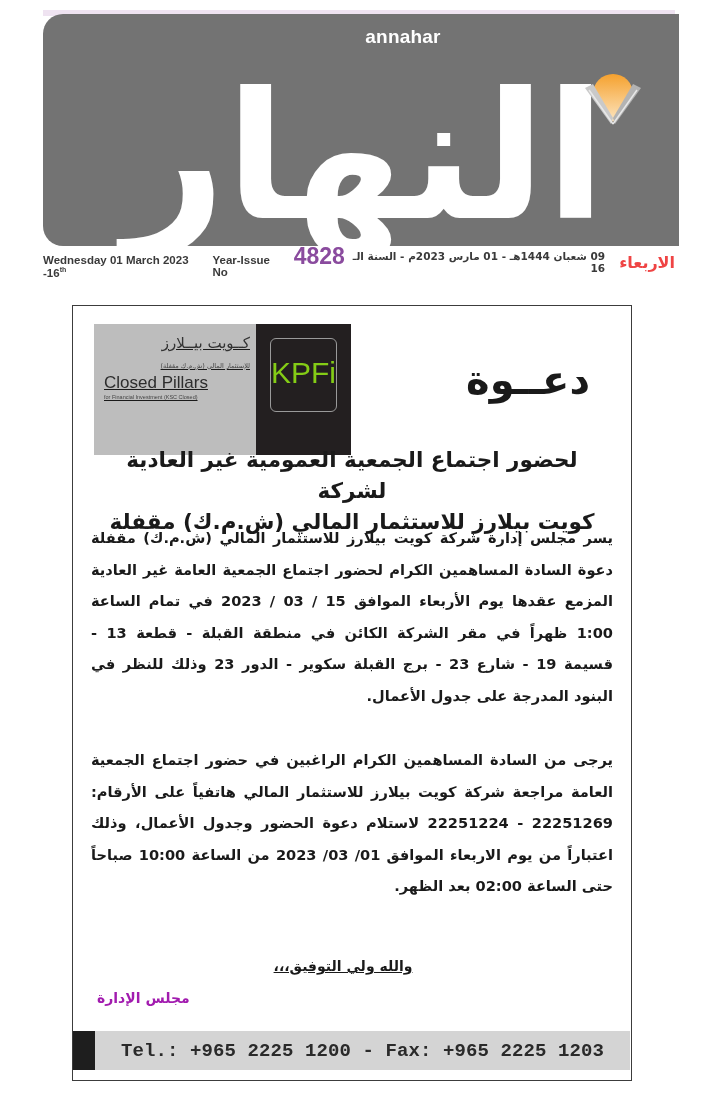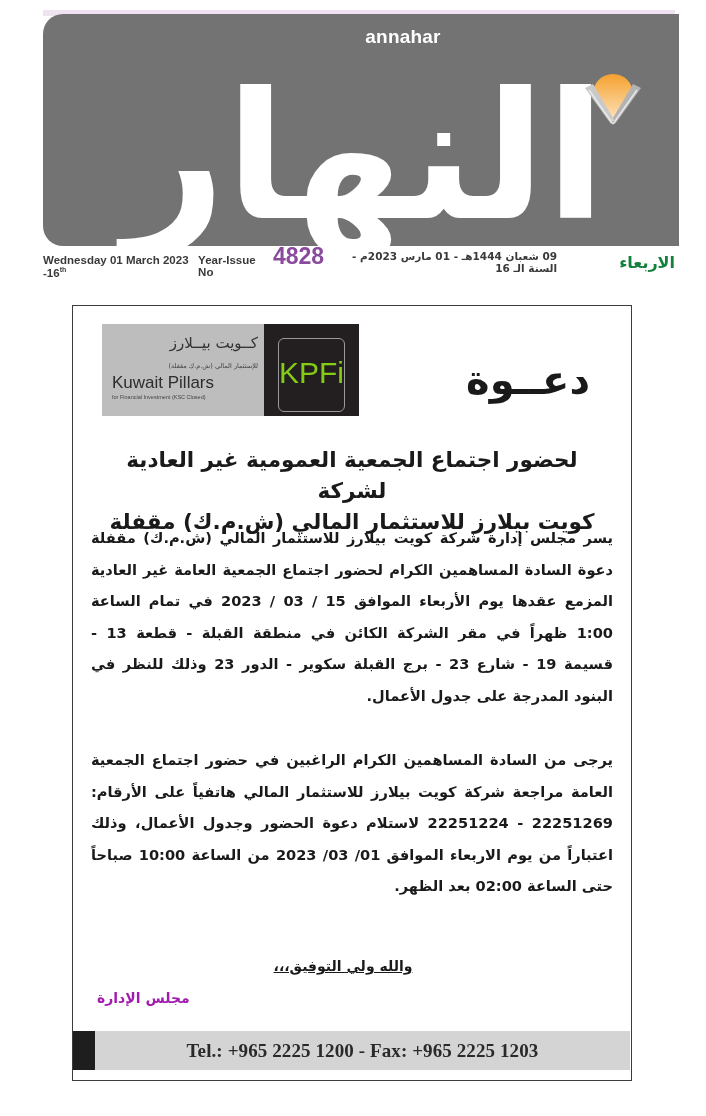--- a/index.html
+++ b/index.html
@@ -44,32 +44,33 @@
     .dateline .en sup { font-size: 7px; }
     .dateline .issue {
       font-family: "Liberation Sans", sans-serif; font-weight: bold; font-size: 23px;
       color: #8a4b9e; margin-left: 4px; line-height: 22px;
     }
     .dateline .ar {
       direction: rtl; display: flex; align-items: center; gap: 14px;
       font-weight: bold; font-size: 10.5px; color: #3a3a3a;
     }
     .dateline .ar .day {
-      font-size: 16px; color: #15803d; margin-left: 48px;
+      font-size: 16px; color: #ef4444;
     }
 
     
     .ad-box {
       position: absolute; left: 72px; top: 305px; width: 560px; height: 776px;
       border: 1.5px solid #3c3c3c; background: #fff;
     }
 
     .logo-block {
-      position: absolute; left: 29px; top: 18px; width: 257px; height: 92px;
+      position: absolute; left: 21px; top: 18px; width: 257px; height: 131px;
       display: flex;
+      text-decoration: underline;
     }
     .logo-grey {
       width: 162px; height: 100%; background: #bdbdbd; padding: 10px 6px 0 10px;
       display: flex; flex-direction: column; align-items: flex-start;
     }
     .logo-grey .ar-name {
       direction: rtl; font-size: 15px; color: #333; align-self: stretch; text-align: right;
       letter-spacing: 1px; line-height: 18px;
     }
     .logo-grey .ar-sub {
@@ -127,21 +128,21 @@
 
     .contact-bar {
       position: absolute; left: 0px; top: 725px; width: 557px; height: 39px;
       background: #d4d4d4; display: flex; align-items: center;
     }
     .contact-bar .black-tab {
       width: 22px; height: 100%; background: #1e1e1e;
     }
     .contact-bar .text {
       flex: 1; text-align: center;
-      font-family: Liberation Serif, serif; font-weight: bold; font-size: 19px;
+      font-family: Liberation Mono, monospace; font-weight: bold; font-size: 19px;
       color: #2a2a2a; letter-spacing: 0.1px;
     }
   </style>
 </head>
 <body>
 
 <div class="top-strip"></div>
 <div class="masthead">
   <div class="arabic-logo">النهار</div>
   <div class="latin">annahar</div>
@@ -171,21 +172,21 @@
     <span>09 شعبان 1444هـ - 01 مارس 2023م - السنة الـ 16</span>
   </div>
 </div>
 
 <div class="ad-box">
 
   <div class="logo-block">
     <div class="logo-grey">
       <div class="ar-name">كــويت بيــلارز</div>
       <div class="ar-sub">للإستثمار المالي (ش.م.ك مقفلة)</div>
-      <div class="en-name">Kuwait Pillars</div>
+      <div class="en-name">Closed Pillars</div>
       <div class="en-sub">for Financial Investment (KSC Closed)</div>
     </div>
     <div class="logo-black">
       <div class="frame"></div>
       <div class="mark">KPFi</div>
     </div>
   </div>
 
   <div class="title">دعــوة</div>
 

